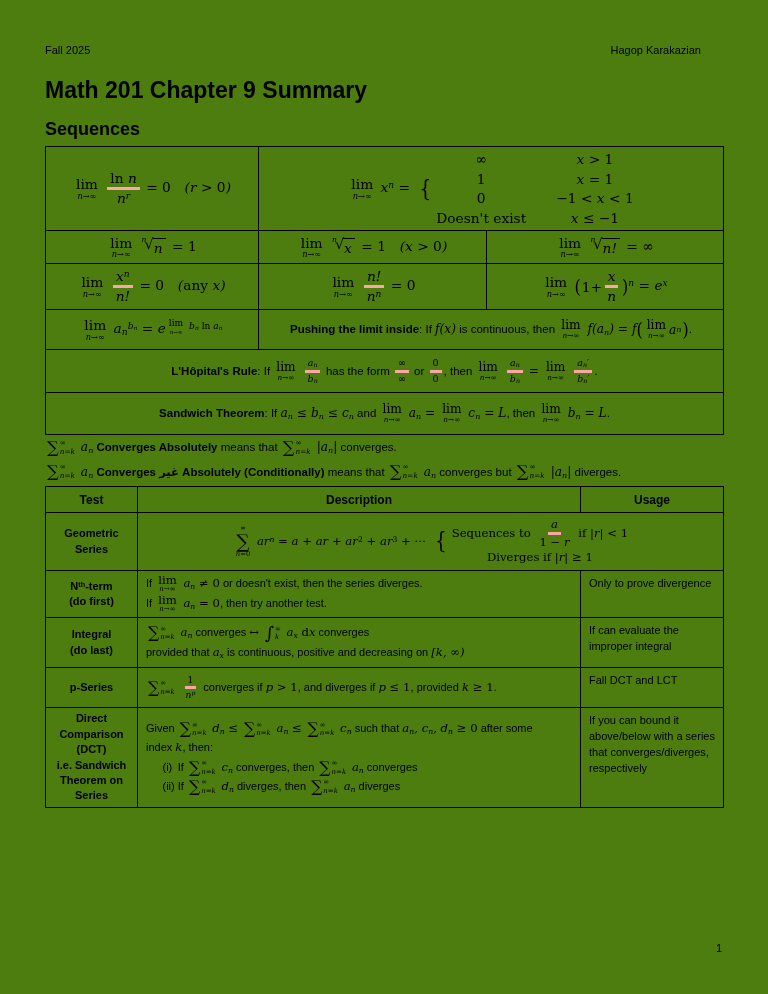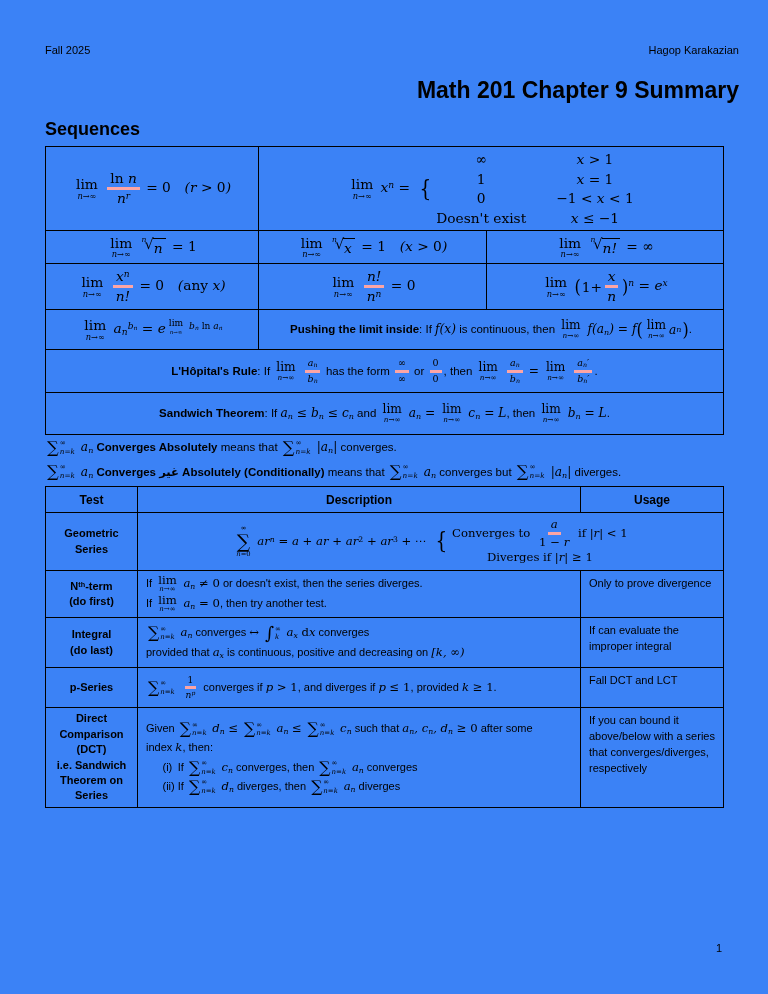--- a/index.html
+++ b/index.html
@@ -1,24 +1,24 @@
 <!DOCTYPE html>
 <html><head>
 <meta charset="utf-8">
 <style>
   * { box-sizing: border-box; }
   html, body { margin: 0; padding: 0; background: #ffffff; }
   .page {
     width: 768px; height: 994px; position: relative; overflow: hidden;
-    background: #3b82f6; color: #000;
+    background: #4d7c0f; color: #000;
     font-family: "Liberation Sans", "DejaVu Sans", sans-serif;
-    padding: 44px 29px 0 45px;
+    padding: 44px 67px 0 45px;
   }
   .doc-header { display: flex; justify-content: space-between; font-size: 11px; line-height: 1.2; }
-  .title { text-align: right; font-size: 23px; font-weight: 700; margin: 20px 0 0 0; line-height: 1.2; }
+  .title { text-align: left; font-size: 23px; font-weight: 700; margin: 20px 0 0 0; line-height: 1.2; }
   .sec-h { font-size: 18px; font-weight: 700; margin: 24px 0 6px 0; line-height: 1.2; }
   .sec-h.first { margin-top: 14px; }
 
   table { border-collapse: collapse; table-layout: fixed; }
   .seq { width: 678px; }
   .seq td { border: 1px solid #000; text-align: center; vertical-align: middle; font-size: 13px; padding: 2px 6px; }
   .seq td.prose { font-size: 11.5px; }
   .seq .c1 { width: 213px; } .seq .c2 { width: 228px; } .seq .c3 { width: 237px; }
   .seq .r1 { height: 84px; } .seq .r2 { height: 33px; } .seq .r3 { height: 46px; }
   .seq .r4 { height: 40px; } .seq .r5 { height: 43px; } .seq .r6 { height: 42px; }
@@ -290,21 +290,21 @@
     <tbody>
       <tr class="tr0">
         <td class="testcol">Geometric<br>Series</td>
         <td colspan="2" class="desccol center"><span class="mm"><span class="mdsum">
                 <span class="mdsum-t">∞</span>
                 <span class="mdsum-op">∑</span>
                 <span class="mdsum-b">n=<span class="mt">0</span></span>
               </span> ar<sup>n</sup> = a + ar + ar<sup><span class="mt">2</span></sup> + ar<sup><span class="mt">3</span></sup> + ⋯ <span class="mcases">
                 <span class="mcases-br" style="font-size: 18.4px;">{</span>
                 <span class="mcases-g" style="grid-template-columns: repeat(1, auto);">
-                  <span class="mcases-c"><span class="mt">Converges to</span> <span class="mfrac">
+                  <span class="mcases-c"><span class="mt">Sequences to</span> <span class="mfrac">
                       <span class="mnum">a</span>
                       <span class="mden"><span class="mt">1</span> − r</span>
                     </span> <span class="mt">if</span> |r| &lt; <span class="mt">1</span></span>
                   <span class="mcases-c"><span class="mt">Diverges if</span> |r| ≥ <span class="mt">1</span></span>
                 </span>
               </span></span></td>
       </tr>
       <tr class="tr1">
         <td class="testcol">N<sup>th</sup>-term<br>(do first)</td>
         <td class="desccol">If <span class="mm"><span class="mlim">

